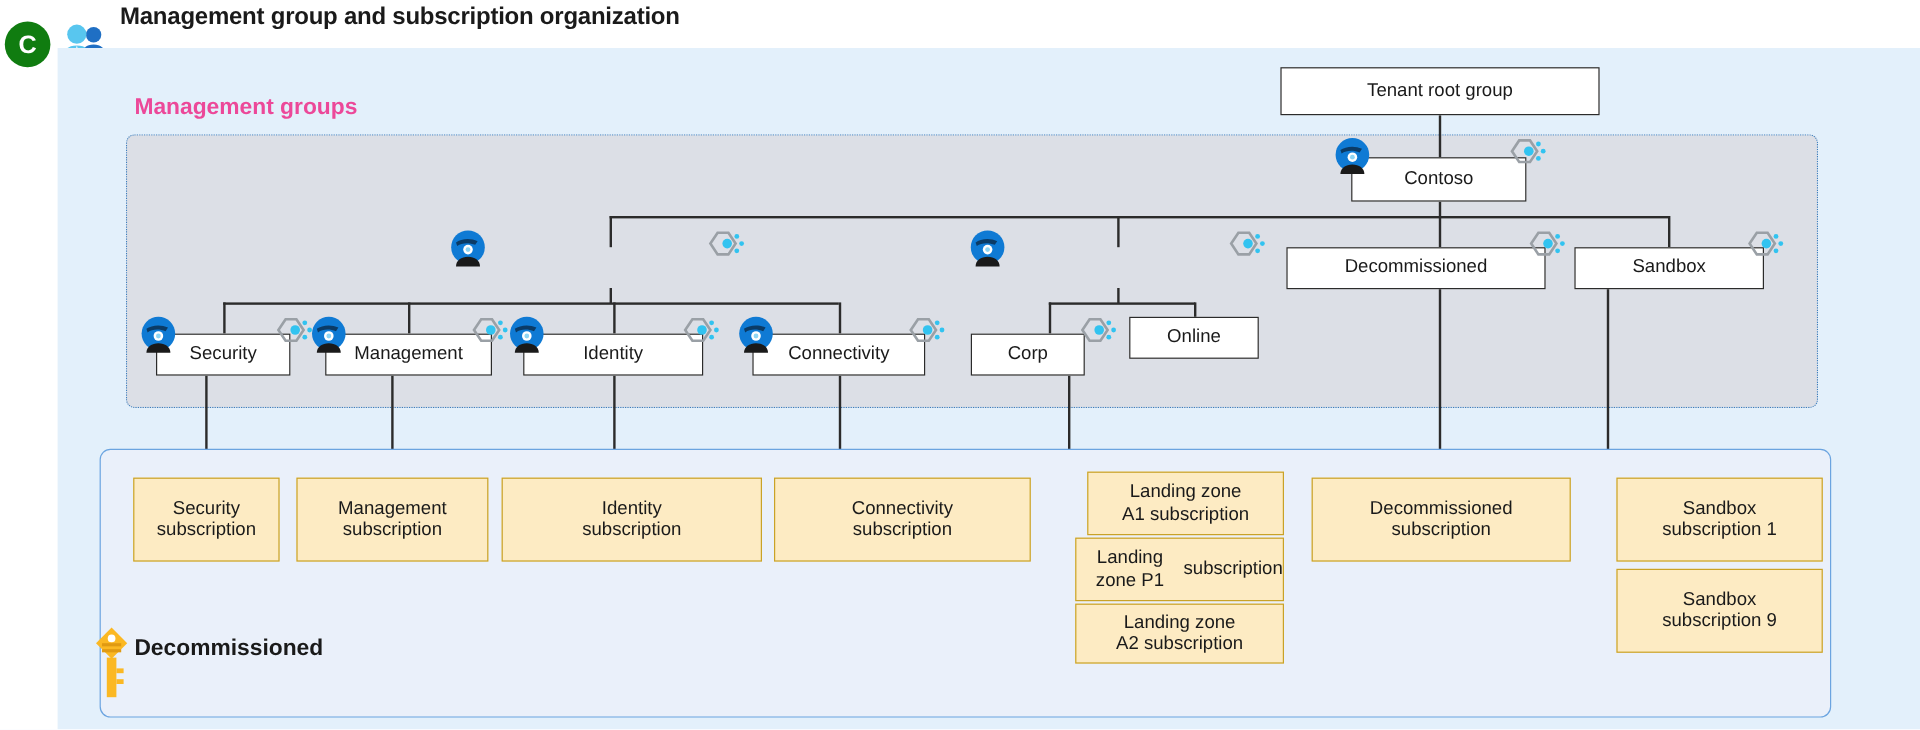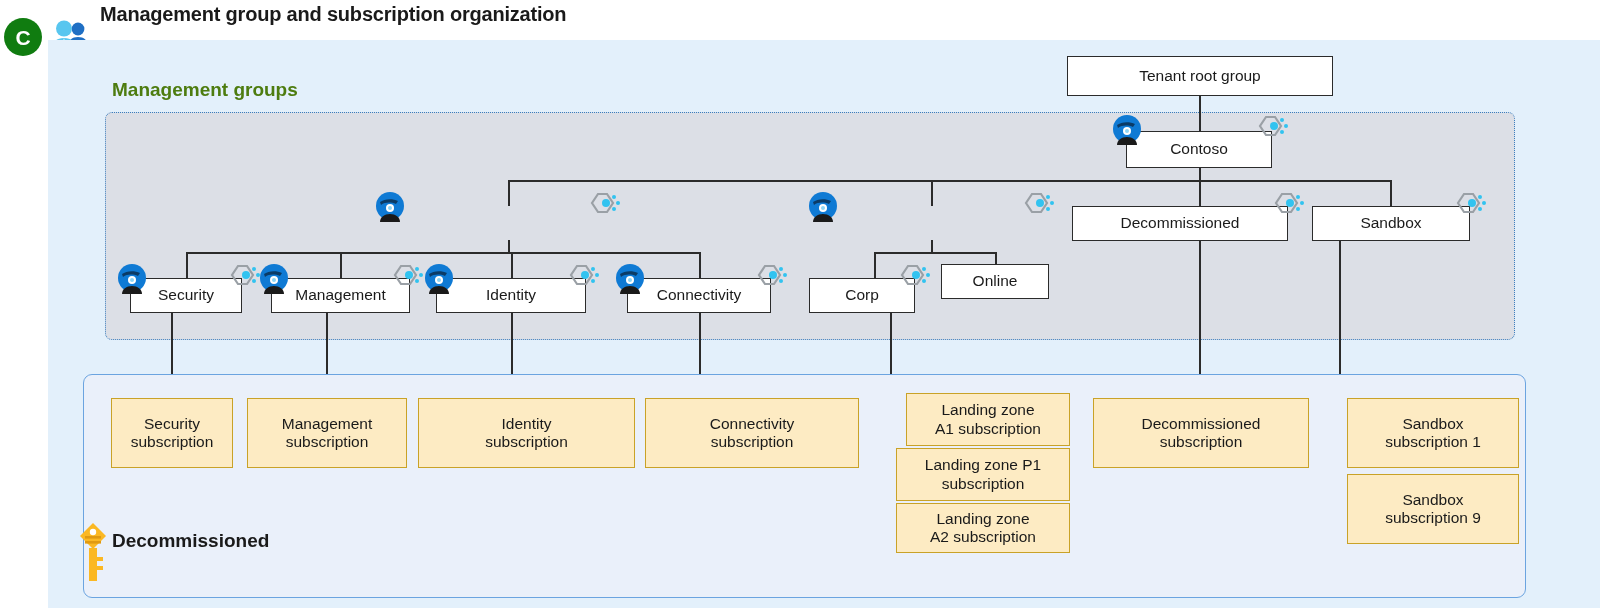--- a/index.html
+++ b/index.html
@@ -21,21 +21,21 @@
 
   
   .outer-panel{
     position:absolute;left:48px;top:40px;width:1552px;height:568px;
     background:#e3f0fb;
   }
 
   
   .mg-label{
     position:absolute;left:112px;top:79px;
-    font-size:19px;font-weight:bold;color:#4d7c0f;
+    font-size:19px;font-weight:bold;color:#ec4899;
   }
   .mg-panel{
     position:absolute;left:105px;top:112px;width:1408px;height:226px;
     background:#dcdfe6;border:1.5px dotted #3a7ebf;border-radius:7px;
   }
 
   
   .sub-panel{
     position:absolute;left:83px;top:374px;width:1441px;height:222px;
     background:#eaf0fa;border:1.6px solid #6ba4e0;border-radius:9px;
@@ -269,21 +269,21 @@
     <path d="M8 32c0-5 4.5-8 10-8s10 3 10 8z" fill="#1a1a1a"></path>
   </svg>
   <svg class="badge hex" viewBox="0 0 34 34" style="left:754px;top:262px;">
     <path d="M11 4h9l6 9-6 9h-9L5 13z" fill="none" stroke="#9aa0a6" stroke-width="2.2"></path>
     <circle cx="19" cy="13" r="4" fill="#32c3f0"></circle>
       <circle cx="27" cy="7" r="2" fill="#32c3f0"></circle>
     <circle cx="31" cy="13" r="2" fill="#32c3f0"></circle>
       <circle cx="27" cy="19" r="2" fill="#32c3f0"></circle>
   </svg>
 
-  <div class="node mg" style="left:809px;top:278px;width:106px;height:35px;text-align:right;">
+  <div class="node mg" style="left:809px;top:278px;width:95px;height:35px;text-align:right;">
     <span>Corp</span>
   </div>
   <svg class="badge hex" viewBox="0 0 34 34" style="left:897px;top:262px;">
     <path d="M11 4h9l6 9-6 9h-9L5 13z" fill="none" stroke="#9aa0a6" stroke-width="2.2"></path>
     <circle cx="19" cy="13" r="4" fill="#32c3f0"></circle>
       <circle cx="27" cy="7" r="2" fill="#32c3f0"></circle>
     <circle cx="31" cy="13" r="2" fill="#32c3f0"></circle>
       <circle cx="27" cy="19" r="2" fill="#32c3f0"></circle>
   </svg>
 
@@ -322,21 +322,21 @@
   <div class="node sub" style="left:645px;top:398px;width:214px;height:70px;flex-direction:column;">
     <span>Connectivity</span>
     <span>subscription</span>
   </div>
 
   <div class="node sub" style="left:906px;top:393px;width:164px;height:53px;flex-direction:column;">
     <span>Landing zone</span>
     <span>A1 subscription</span>
   </div>
 
-  <div class="node sub" style="left:896px;top:448px;width:174px;height:53px;flex-direction:column;">
+  <div class="node sub" style="left:896px;top:448px;width:174px;height:53px;flex-direction:row;">
     <span>Landing zone P1</span>
     <span>subscription</span>
   </div>
 
   <div class="node sub" style="left:896px;top:503px;width:174px;height:50px;flex-direction:column;">
     <span>Landing zone</span>
     <span>A2 subscription</span>
   </div>
 
   <div class="node sub" style="left:1093px;top:398px;width:216px;height:70px;flex-direction:column;">

